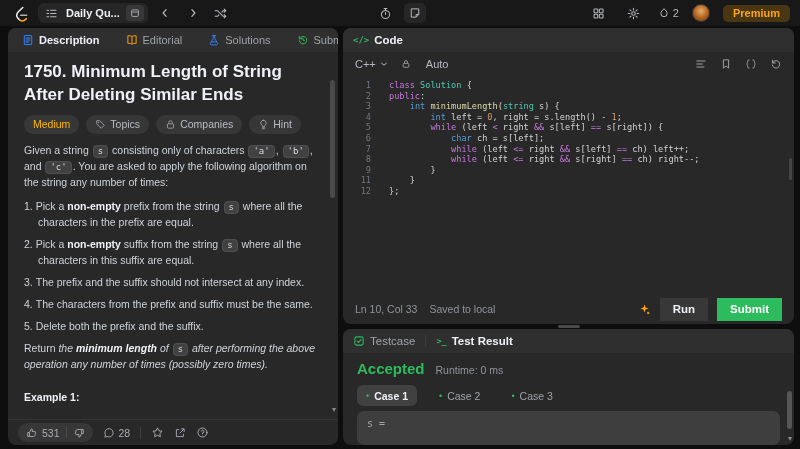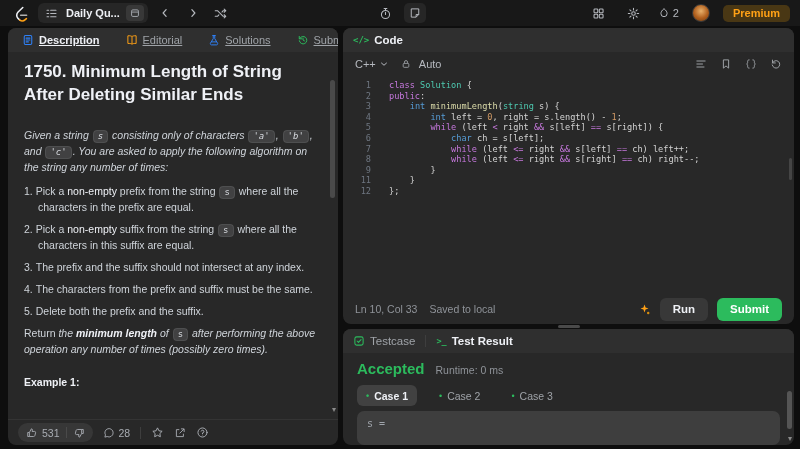--- a/index.html
+++ b/index.html
@@ -22,36 +22,36 @@
   .premium-btn { background:#493714; color:#ffa116; font-size:11px; font-weight:700; border-radius:5px; padding:2px 10px 3px; }
 
   
   .main { flex:1; display:flex; gap:5px; padding:2px 6px 4px 8px; min-height:0; }
   .panel { background:#282828; border-radius:8px; overflow:hidden; display:flex; flex-direction:column; min-height:0; }
   .panel-head { height:24px; flex:0 0 24px; background:#2f2f2f; display:flex; align-items:center; padding:0 10px; gap:5px; }
   .left-panel { width:330px; flex:0 0 330px; position:relative; }
   .right-col { flex:1; display:flex; flex-direction:column; min-width:0; }
 
   
-  .ltab { display:flex; align-items:center; gap:5px; font-size:11px; color:#9fa3a8; padding:0 4px; cursor:default;text-decoration:underline; }
+  .ltab { display:flex; align-items:center; gap:5px; font-size:11px; color:#9fa3a8; padding:0 4px; cursor:default; }
   .ltab.active { color:#eff1f6; font-weight:700; }
   .ltab-div { width:1px; height:12px; background:#3e3e3e; margin:0 4px; }
 
   
   .desc-body { flex:1; padding:8px 18px 0 16px; overflow:hidden; position:relative; font-size:10.5px; line-height:15px; color:#cfd4da; }
   .prob-title { font-size:17px; line-height:23px; font-weight:700; color:#eff1f6; }
   .badges { display:flex; gap:7px; margin-top:9px; }
   .badge { background:rgba(255,255,255,.07); border-radius:999px; height:19px; display:flex; align-items:center; gap:4px; padding:0 9px; font-size:10.5px; color:#b8bcc3; }
   .badge.medium { color:#ffb800; }
-  .intro { margin-top:22px;font-style:italic; }
+  .intro { margin-top:9px; }
   .steps { list-style:none; margin-top:9px; }
   .steps li { margin:7px 0; padding-left:14px; text-indent:-14px; }
   .step-num { margin-right:3px; }
   .return-note { }
-  .seg-b { font-weight:400; color:#eff1f6; }
+  .seg-b { font-weight:700; color:#eff1f6; }
   .seg-i { font-style:italic; }
   .seg-bi { font-style:italic; font-weight:700; color:#eff1f6; }
   .seg-c { font-family:"DejaVu Sans Mono", monospace; font-size:9px; background:rgba(247,250,255,.12); border:1px solid rgba(247,250,255,.08); border-radius:4px; padding:0 4px 1px; color:#d5d8dd; margin:0 1px; white-space:nowrap; }
   .example-label { margin-top:18px; font-weight:700; color:#eff1f6; }
   .desc-scroll { position:absolute; top:28px; right:3px; width:5px; height:118px; background:#4a4a4a; border-radius:3px; }
   .desc-scroll-arrow { position:absolute; bottom:2px; right:2px; font-size:8px; color:#8a8a8a; }
 
   .left-foot { height:26px; flex:0 0 26px; border-top:1px solid #343434; display:flex; align-items:center; gap:10px; padding:0 10px; color:#a9adb3; }
   .vote-group { display:flex; align-items:center; background:rgba(255,255,255,.07); border-radius:999px; height:19px; padding:0 8px; gap:6px; font-size:10.5px; }
   .vote-div { width:1px; height:11px; background:#4a4a4a; }
@@ -70,21 +70,21 @@
   .code-line { display:flex; white-space:pre; }
   .code-line.active { background:rgba(255,255,255,.055); }
   .ln { width:28px; flex:0 0 28px; text-align:right; color:#6e7681; }
   .code-line.active .ln { color:#c8c8c8; }
   .ct { padding-left:18px; color:#d4d4d4; }
   .tk-k { color:#c678dd; } .tk-t { color:#569cd6; } .tk-c { color:#4ec9b0; }
   .tk-f { color:#dcdcaa; } .tk-n { color:#d19a66; } .tk-o { color:#c678dd; } .tk-p { color:#d4d4d4; }
   .ed-scroll { position:absolute; right:2px; top:82px; width:3px; height:22px; background:#454545; border-radius:2px; }
   .code-status { height:30px; flex:0 0 30px; display:flex; align-items:center; padding:0 12px; gap:12px; font-size:10.5px; color:#8f9399; }
   .code-status .right { margin-left:auto; display:flex; align-items:center; gap:9px; }
-  .btn { border:none; border-radius:6px; height:23px; padding:0 13px; font-size:11.5px; font-weight:600; font-family:inherit; }
+  .btn { border:none; border-radius:0; height:23px; padding:0 13px; font-size:11.5px; font-weight:600; font-family:inherit; }
   .btn.run { background:#383838; color:#eff1f6; }
   .btn.submit { background:#2cbb5d; color:#ffffff; }
 
   .resize-handle { height:5px; flex:0 0 5px; display:flex; align-items:center; justify-content:center; }
   .resize-bar { width:22px; height:3px; border-radius:2px; background:#4a4a4a; }
 
   
   .test-panel { height:116px; flex:0 0 116px; position:relative; }
   .term-icon { color:#2cbb5d; font-family:"DejaVu Sans Mono", monospace; font-size:8.5px; font-weight:700; }
   .test-body { flex:1; padding:7px 14px 0; overflow:hidden; }
@@ -230,20 +230,43 @@
                 <path d="M8 5.4V8l2 1.2"></path>
               </svg>
             </span>
             <span>Submissions</span>
           </span>
         </div>
 
       <div class="desc-body">
         <h1 class="prob-title">1750. Minimum Length of String After Deleting Similar Ends</h1>
 
+        <div class="badges">
+          <span class="badge medium">Medium</span>
+          <span class="badge">
+            <svg class="ic" width="11" height="11" viewBox="0 0 16 16" fill="none" stroke="#9fa3a8" stroke-width="1.3" stroke-linejoin="round">
+              <path d="M2.5 7V2.5H7L13.5 9 9 13.5z"></path>
+                <circle cx="5.2" cy="5.2" r=".9" fill="#9fa3a8" stroke="none"></circle>
+            </svg>
+            <span>Topics</span>
+          </span>
+          <span class="badge">
+            <svg class="ic" width="11" height="11" viewBox="0 0 16 16" fill="none" stroke="#9fa3a8" stroke-width="1.3">
+              <rect x="3.5" y="7" width="9" height="6.3" rx="1.5"></rect>
+                <path d="M5.5 7V5a2.5 2.5 0 0 1 5 0v2"></path>
+            </svg>
+            <span>Companies</span>
+          </span>
+          <span class="badge">
+            <svg class="ic" width="11" height="11" viewBox="0 0 16 16" fill="none" stroke="#9fa3a8" stroke-width="1.3" stroke-linecap="round">
+              <path d="M8 1.8a4 4 0 0 1 2.3 7.2c-.6.5-.8 1-.8 1.8H6.5c0-.8-.2-1.3-.8-1.8A4 4 0 0 1 8 1.8zM6.2 12.8h3.6M6.8 14.3h2.4"></path>
+            </svg>
+            <span>Hint</span>
+          </span>
+        </div>
 
         <p class="intro" id="introP"><span class="seg-p">Given a string </span><span class="seg-c">s</span><span class="seg-p"> consisting only of characters </span><span class="seg-c">'a'</span><span class="seg-p">, </span><span class="seg-c">'b'</span><span class="seg-p">, and </span><span class="seg-c">'c'</span><span class="seg-p">. You are asked to apply the following algorithm on the string any number of times:</span></p>
         <ol class="steps" id="stepsList">
             <li><span class="step-num">1.</span><span class="seg-p">Pick a </span><span class="seg-b">non-empty</span><span class="seg-p"> prefix from the string </span><span class="seg-c">s</span><span class="seg-p"> where all the characters in the prefix are equal.</span></li>
             <li><span class="step-num">2.</span><span class="seg-p">Pick a </span><span class="seg-b">non-empty</span><span class="seg-p"> suffix from the string </span><span class="seg-c">s</span><span class="seg-p"> where all the characters in this suffix are equal.</span></li>
             <li><span class="step-num">3.</span><span class="seg-p">The prefix and the suffix should not intersect at any index.</span></li>
             <li><span class="step-num">4.</span><span class="seg-p">The characters from the prefix and suffix must be the same.</span></li>
             <li><span class="step-num">5.</span><span class="seg-p">Delete both the prefix and the suffix.</span></li>
           </ol>
         <p class="return-note" id="returnP"><span class="seg-p">Return </span><span class="seg-i">the </span><span class="seg-bi">minimum length</span><span class="seg-i"> of </span><span class="seg-c">s</span><span class="seg-i"> after performing the above operation any number of times (possibly zero times).</span></p>
@@ -304,21 +327,21 @@
           <span class="head-title">Code</span>
         </div>
 
         <div class="code-toolbar">
           <span style="display:flex;align-items:center;gap:3px">
             <span>C++</span>
             <svg class="ic" width="10" height="10" viewBox="0 0 16 16" fill="none" stroke="currentColor" stroke-width="1.6" stroke-linecap="round" stroke-linejoin="round">
                 <path d="M4 6.5 8 10l4-3.5"></path>
               </svg>
           </span>
-          <span style="display:flex;align-items:center;gap:8px;margin-left:6px">
+          <span style="display:flex;align-items:center;gap:15px;margin-left:6px">
             <svg class="ic" width="10" height="10" viewBox="0 0 16 16" fill="none" stroke="#9fa3a8" stroke-width="1.4">
               <rect x="3.5" y="7" width="9" height="6.3" rx="1.5"></rect>
                 <path d="M5.5 7V5a2.5 2.5 0 0 1 5 0v2"></path>
             </svg>
             <span>Auto</span>
           </span>
           <span class="right">
             <svg class="ic" width="12" height="12" viewBox="0 0 16 16" fill="none" stroke="currentColor" stroke-width="1.3" stroke-linecap="round">
                 <path d="M2.5 4h11M2.5 8h7.5M2.5 12h9.5"></path>
               </svg>

